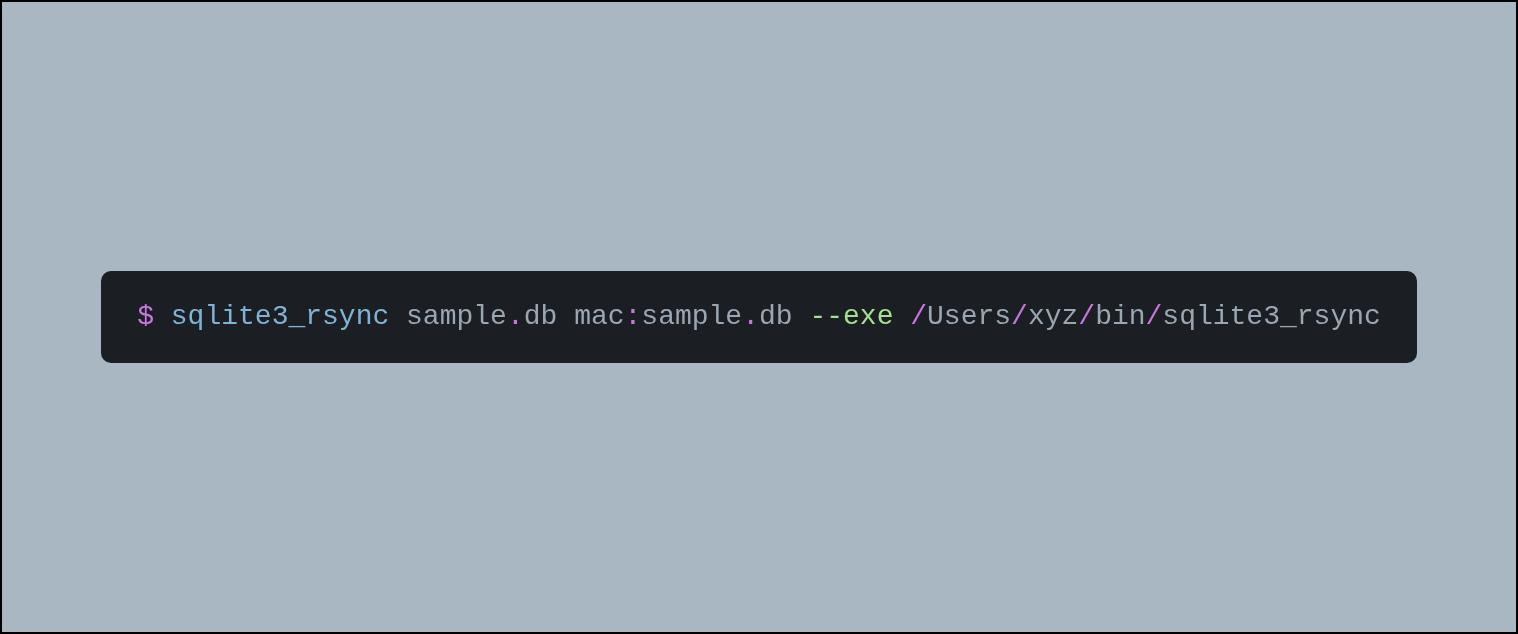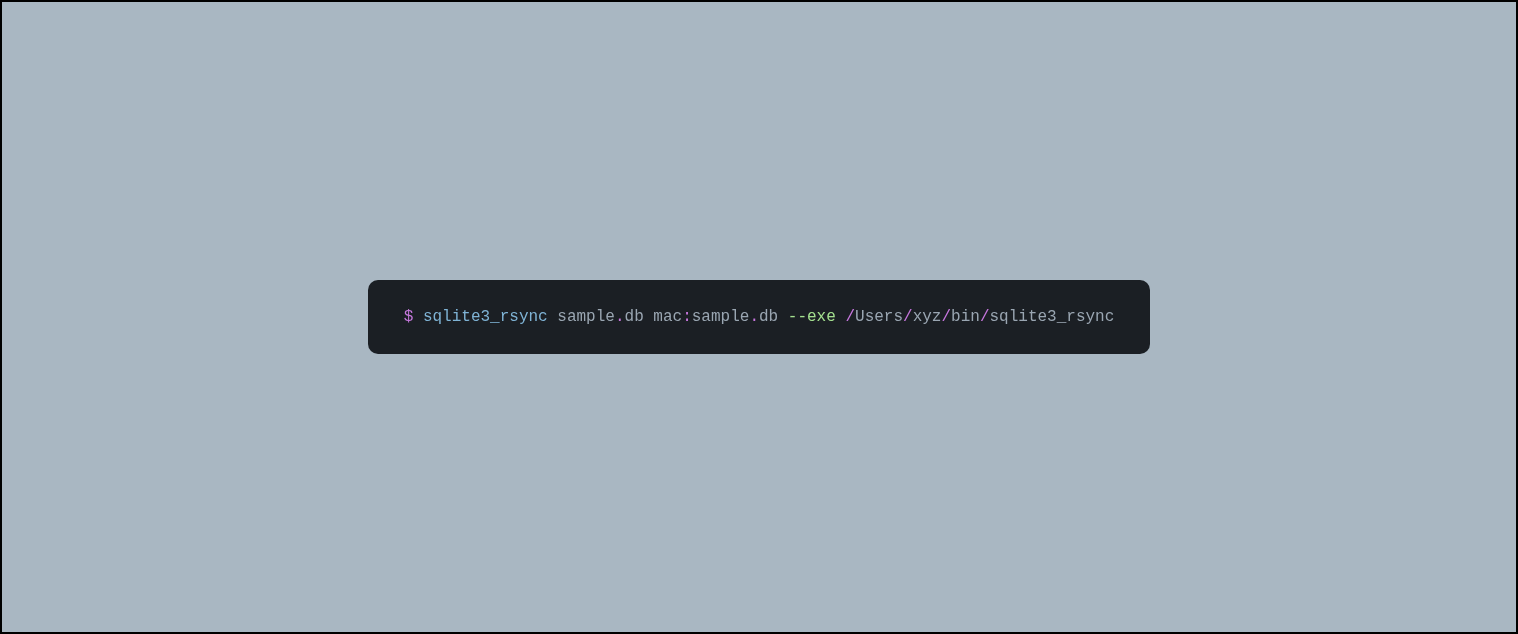--- a/index.html
+++ b/index.html
@@ -14,21 +14,21 @@
       border: 2px solid #000;
       display: flex;
       align-items: center;
       justify-content: center;
       font-family: ui-monospace, "SF Mono", Menlo, Monaco, Consolas, "Courier New", monospace;
     }
     .code-block {
       background: #1b1f24;
       border-radius: 10px;
       padding: 26px 36px;
-      font-size: 16px;
+      font-size: 28px;
       line-height: 1.4;
       white-space: pre;
       color: #ecf2f8;
     }
     .tok-prompt { color: #c678dd; }
     .tok-keyword { color: #7fb3d5; }
     .tok-text { color: #9aa6b2; }
     .tok-punct { color: #c776de; }
     .tok-flag { color: #a4e08f; }
   </style>

